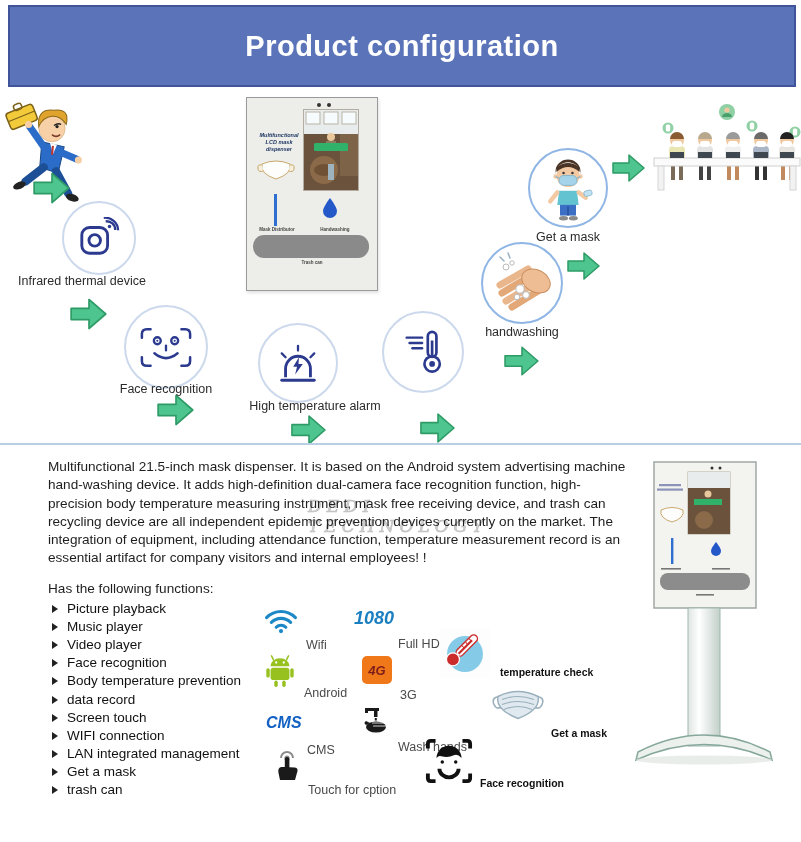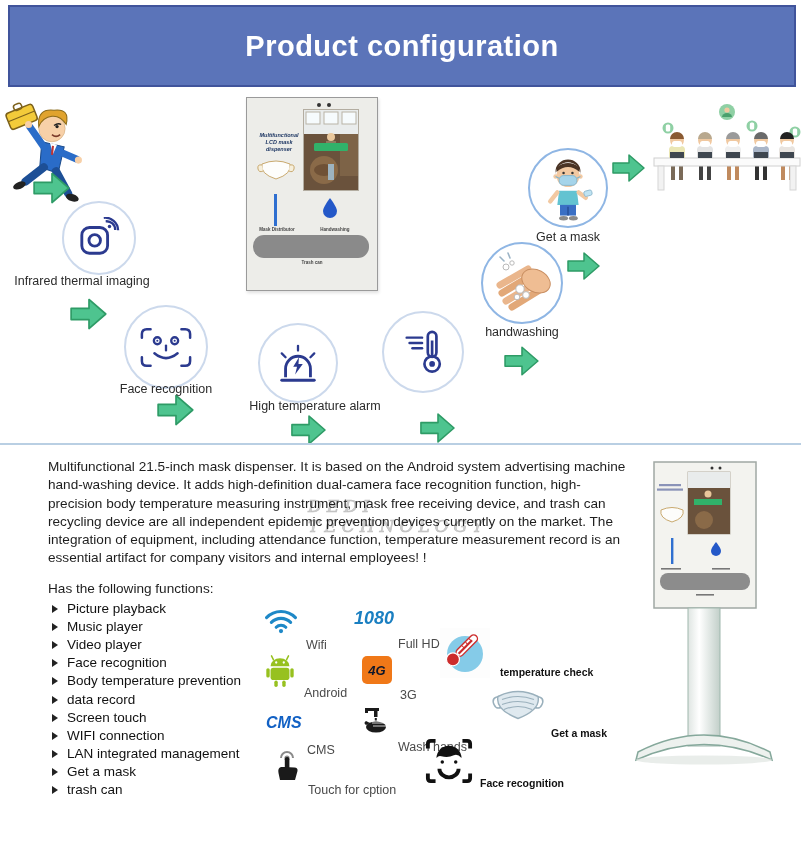--- a/index.html
+++ b/index.html
@@ -40,21 +40,21 @@
   .copy .intro{font-size:13.6px;line-height:18.3px;margin-top:12px;}
   .fn-list{list-style:none;margin:2px 0 0 0;padding:0;}
   .fn-list li{position:relative;padding-left:19px;font-size:13.5px;line-height:18.1px;color:#111;}
   .fn-list li::before{content:"";position:absolute;left:4px;top:5px;width:0;height:0;
         border-left:6px solid #222;border-top:4px solid transparent;border-bottom:4px solid transparent;}
   .feat-label{position:absolute;font-size:12.5px;color:#4a4a4a;margin-top:24px;}
   .feat-label.bold{font-size:10.5px;font-weight:bold;color:#111;}
   .badge-1080{position:absolute;left:354px;top:608px;font-size:18px;font-weight:bold;font-style:italic;color:#1a7fc1;}
   .badge-cms{position:absolute;left:266px;top:714px;font-size:16px;font-weight:bold;font-style:italic;color:#1261c4;}
   .badge-4g{position:absolute;left:362px;top:656px;width:30px;height:28px;background:#f07818;border-radius:5px;
-            color:#0f172a;font-weight:bold;font-style:italic;font-size:13px;display:flex;align-items:center;justify-content:center;}
+            color:#7f1d1d;font-weight:bold;font-style:italic;font-size:13px;display:flex;align-items:center;justify-content:center;}
   .icon-abs{position:absolute;}
   .icon-abs svg{display:block;width:100%;height:100%;}
 </style>
 </head>
 <body>
 
 <div class="page">
 
   <div class="banner">
     <h1>Product configuration</h1>
@@ -131,21 +131,21 @@
 
     <div class="circle" style="left:62px;top:117px;width:74px;height:74px;">
       <svg viewBox="0 0 44 44" style="width:42px;height:42px;">
         <rect x="4" y="11" width="27" height="27" rx="8" fill="none" stroke="#2b3a8f" stroke-width="3"></rect>
         <circle cx="17.5" cy="24.5" r="6" fill="none" stroke="#2b3a8f" stroke-width="3"></circle>
         <circle cx="33" cy="10" r="1.8" fill="#2b3a8f"></circle>
         <path d="M29,4.5 a9,9 0 0 1 10,9" fill="none" stroke="#2b3a8f" stroke-width="2.4"></path>
         <path d="M27,0.8 a13.5,13.5 0 0 1 15,13" fill="none" stroke="#2b3a8f" stroke-width="2.4"></path>
       </svg>
     </div>
-    <div class="step-label" style="left:6px;top:190px;width:152px;">Infrared thermal imaging</div>
+    <div class="step-label" style="left:6px;top:190px;width:152px;">Infrared thermal device</div>
 
     <div class="circle" style="left:124px;top:221px;width:84px;height:84px;">
       <svg viewBox="0 0 56 44" style="width:54px;height:43px;">
         <path d="M12,3 H8 Q3,3 3,8 V12" fill="none" stroke="#2b3a8f" stroke-width="2.6" stroke-linecap="round"></path>
         <path d="M44,3 h4 q5,0 5,5 v4" fill="none" stroke="#2b3a8f" stroke-width="2.6" stroke-linecap="round"></path>
         <path d="M3,32 v4 q0,5 5,5 h4" fill="none" stroke="#2b3a8f" stroke-width="2.6" stroke-linecap="round"></path>
         <path d="M53,32 v4 q0,5 -5,5 h-4" fill="none" stroke="#2b3a8f" stroke-width="2.6" stroke-linecap="round"></path>
         <circle cx="19" cy="15" r="3.6" fill="none" stroke="#2b3a8f" stroke-width="2.4"></circle>
         <circle cx="37" cy="15" r="3.6" fill="none" stroke="#2b3a8f" stroke-width="2.4"></circle>
         <circle cx="19" cy="15" r="1.1" fill="#2b3a8f"></circle>

